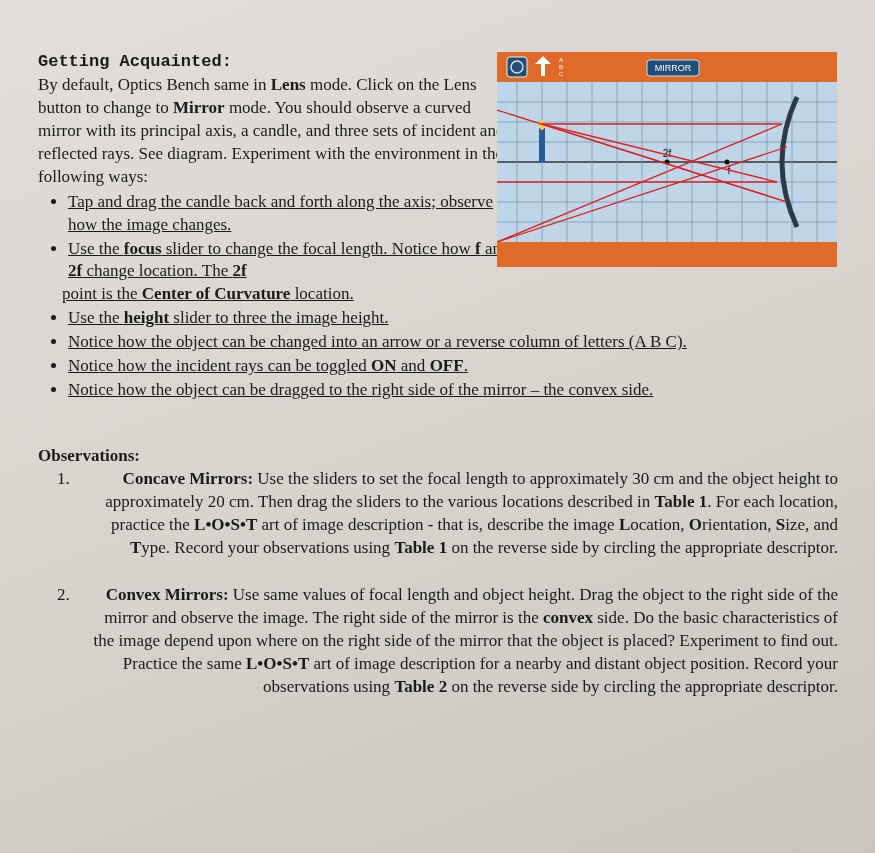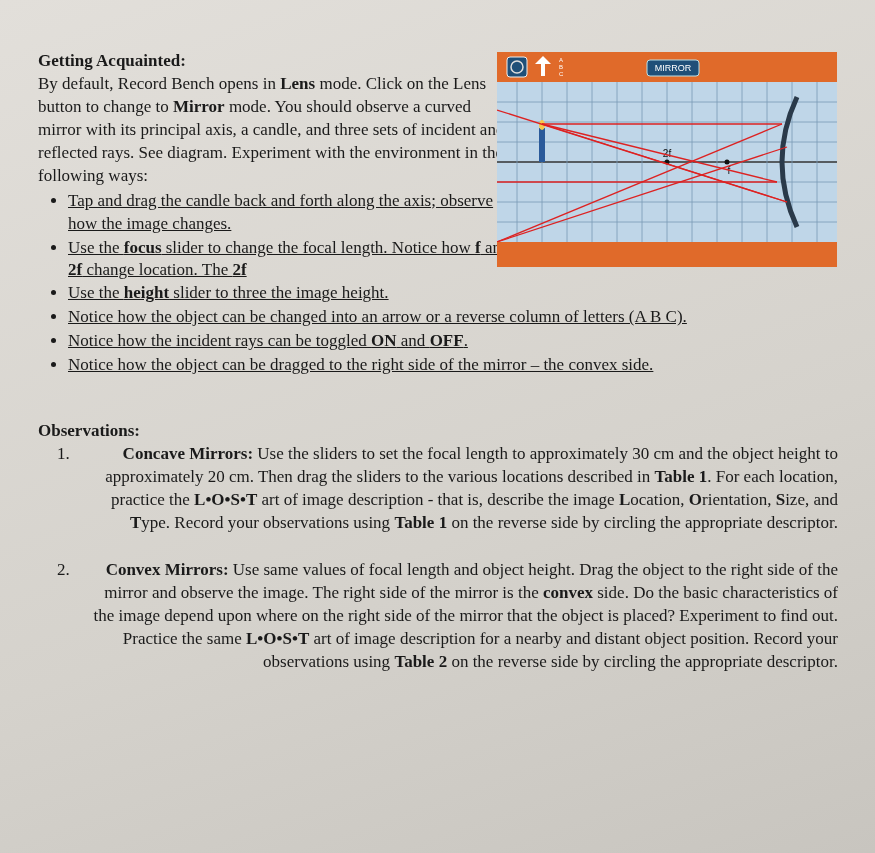--- a/index.html
+++ b/index.html
@@ -20,20 +20,21 @@
     background: linear-gradient(160deg, #e2dfda 0%, #d5d2cc 60%, #c8c5bf 100%);
   }
   .getting-block {
     position: relative;
   }
   .getting-text {
     width: 480px;
   }
   .getting-head {
     font-weight: bold;
+    font-family: Liberation Mono, monospace;
   }
   .full-width {
     width: 800px;
   }
   ul.bullets {
     margin: 2px 0 0 0;
     padding-left: 30px;
     text-decoration: underline;
   }
   ul.bullets li {
@@ -142,31 +143,34 @@
 
           <line x1="0" y1="190" x2="290" y2="95"></line>
         </g>
 
         <rect x="0" y="190" width="340" height="25" fill="#e06a2a"></rect>
       </svg>
     </div>
 
     <div class="getting-text">
       <span class="getting-head">Getting Acquainted:</span><br>
-      <span>By default, Record Bench opens in </span><b>Lens</b><span> mode. Click on the Lens button to change to </span><b>Mirror</b><span> mode. You should observe a curved mirror with its principal axis, a candle, and three sets of incident and reflected rays. See diagram. Experiment with the environment in the following ways:</span>
+      <span>By default, Optics Bench same in </span><b>Lens</b><span> mode. Click on the Lens button to change to </span><b>Mirror</b><span> mode. You should observe a curved mirror with its principal axis, a candle, and three sets of incident and reflected rays. See diagram. Experiment with the environment in the following ways:</span>
       <ul class="bullets">
         <li>Tap and drag the candle back and forth along the axis; observe how the image changes.</li>
         <li>
           <span>Use the </span><b>focus</b><span> slider to change the focal length. Notice how </span><b>f</b><span> and </span><b>2f</b><span> change location. The </span><b>2f</b>
         </li>
       </ul>
     </div>
 
     <div class="full-width">
       <ul class="bullets" style="margin-top:-1px;">
+        <li style="list-style:none;margin-left:-6px;">
+          <span> point is the </span><b>Center of Curvature</b><span> location.</span>
+        </li>
         <li>
           <span>Use the </span><b>height</b><span> slider to three the image height.</span>
         </li>
         <li>Notice how the object can be changed into an arrow or a reverse column of letters (A B C).</li>
         <li>
           <span>Notice how the incident rays can be toggled </span><b>ON</b><span> and </span><b>OFF</b><span>.</span>
         </li>
         <li>Notice how the object can be dragged to the right side of the mirror – the convex side.</li>
       </ul>
     </div>

